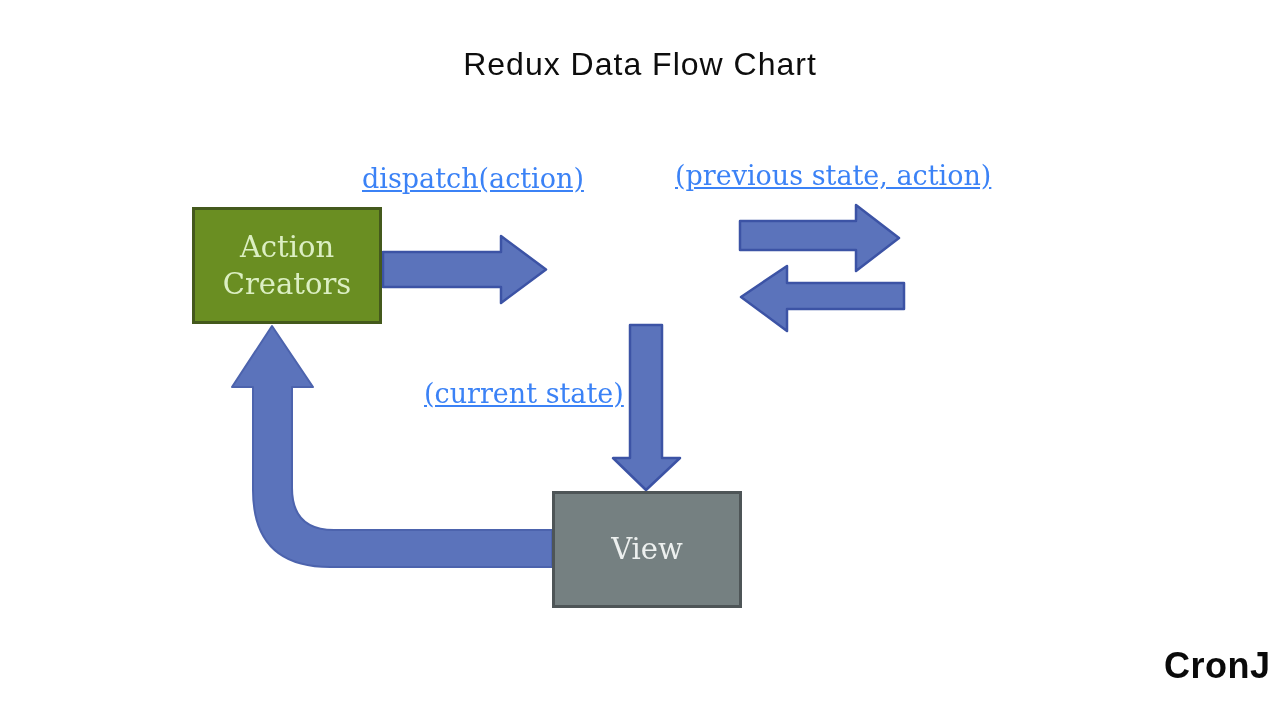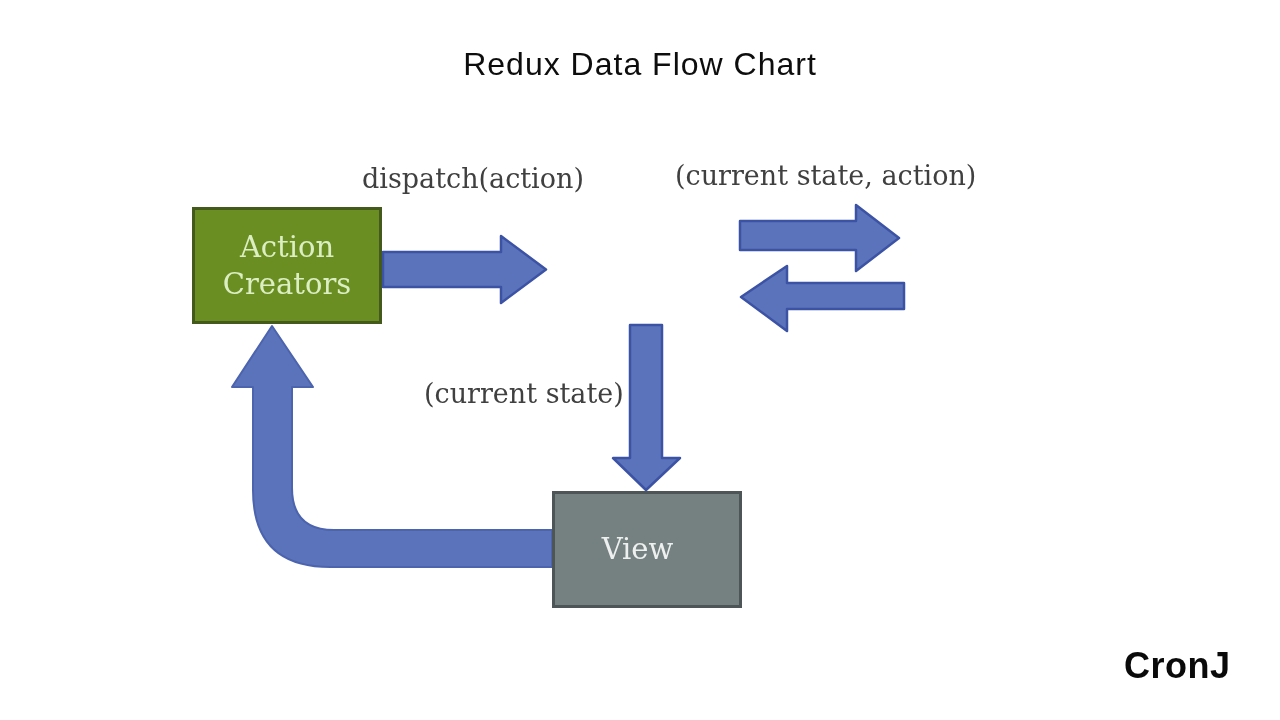--- a/index.html
+++ b/index.html
@@ -28,39 +28,40 @@
     justify-content:center;
     text-align:center;
     font-family:"DejaVu Serif","Liberation Serif",serif;
     font-size:29px;
     line-height:1.25;
     padding:6px 28px;
   }
   .node-action-creators{left:192px;top:207px;width:190px;height:117px;}
   .node-store{left:550px;top:207px;width:188px;height:117px;}
   .node-reducers{left:905px;top:207px;width:189px;height:117px;}
-  .node-view{left:552px;top:491px;width:190px;height:117px;padding-left:9px;}
+  .node-view{left:552px;top:491px;width:190px;height:117px;}
   .edge-label{
     position:absolute;
     font-family:"DejaVu Serif","Liberation Serif",serif;
     font-size:27px;
-    color:#404040;
+    color:#3b82f6;
     white-space:nowrap;
+    text-decoration:underline;
   }
   .label-dispatch{left:362px;top:163px;}
   .label-previous{left:675px;top:160px;}
   .label-new{left:747px;top:353px;}
   .label-current{left:424px;top:378px;}
   .arrow-layer{
     position:absolute;
     left:0;top:0;width:1280px;height:720px;
   }
   .watermark{
     position:absolute;
-    left:1124px;top:645px;
+    left:1164px;top:645px;
     font-size:36px;
     font-weight:bold;
     letter-spacing:0.5px;
     color:#0a0a0a;
     font-family:"Liberation Sans", sans-serif;
   }
 </style>
 </head>
 <body>
 
@@ -86,20 +87,20 @@
   </div>
 
 
 
   <div class="node node-view" style="background-color: rgb(117, 128, 129); border-color: rgb(78, 85, 87); color: rgb(237, 240, 239);">
     <span>View</span>
   </div>
 
   <span class="edge-label label-dispatch">dispatch(action)</span>
 
-  <span class="edge-label label-previous">(current state, action)</span>
+  <span class="edge-label label-previous">(previous state, action)</span>
 
 
   <span class="edge-label label-current">(current state)</span>
 
   <div class="watermark">CronJ</div>
 
 </div>
 
 </body></html>

